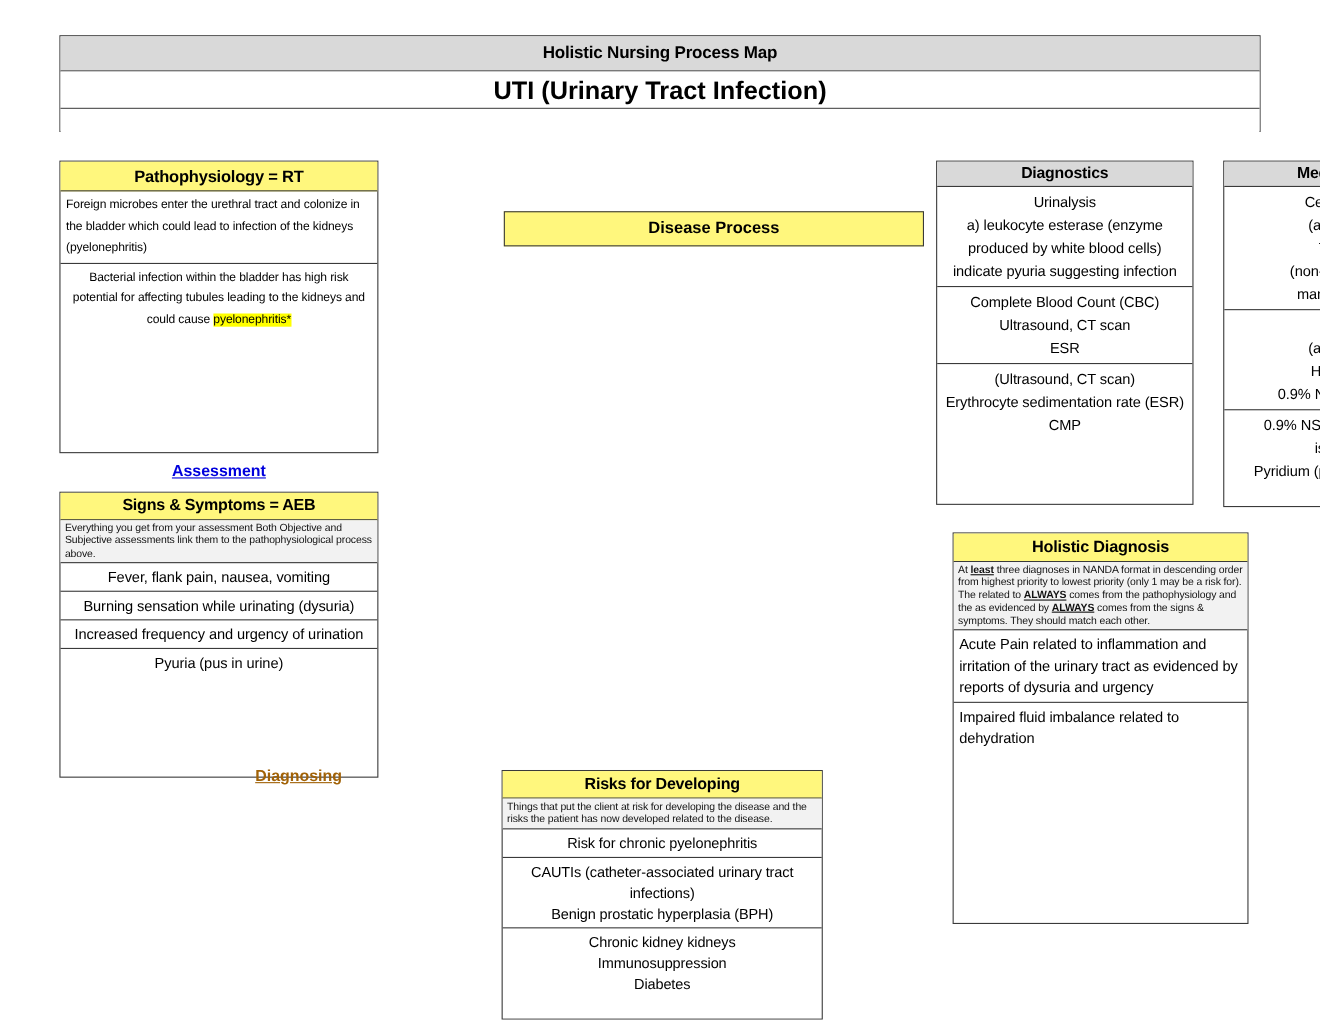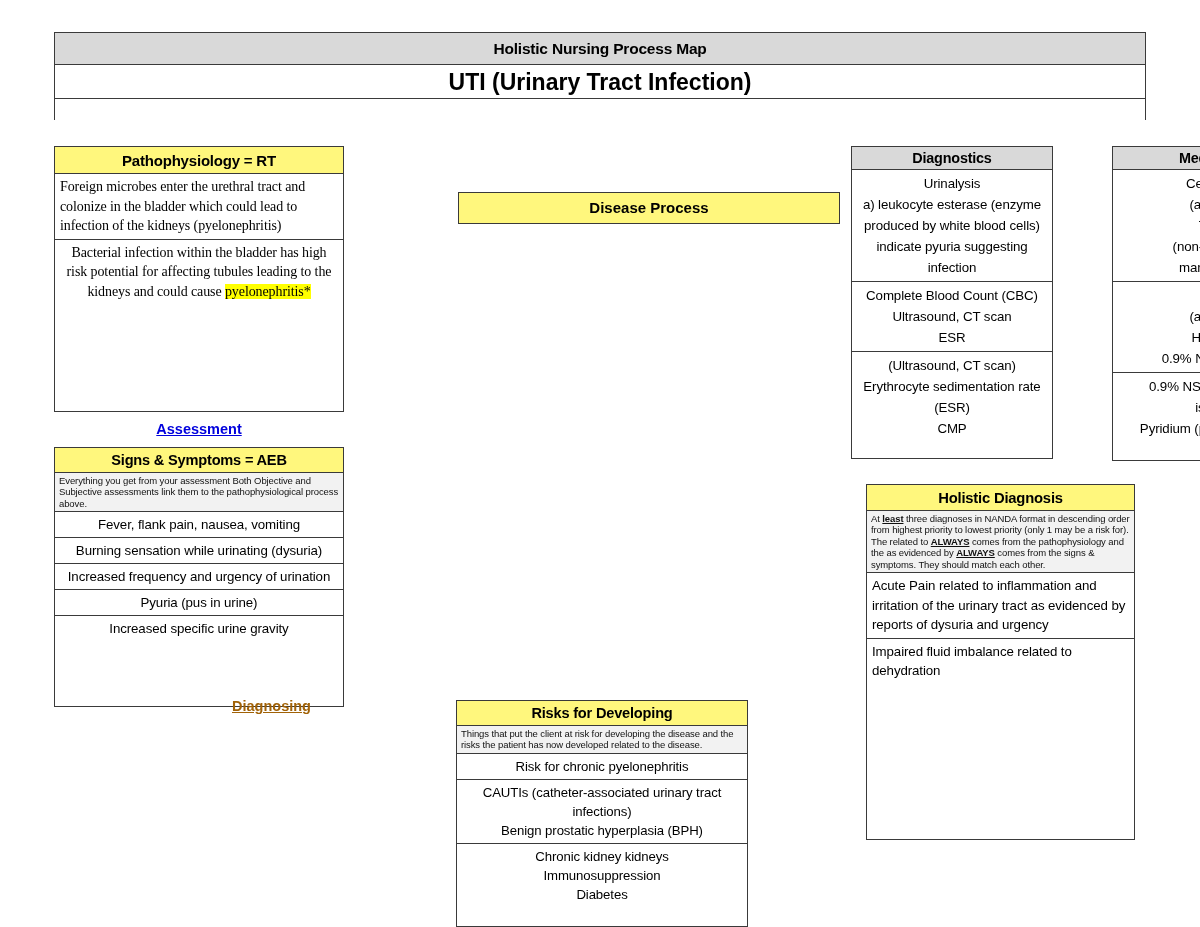--- a/index.html
+++ b/index.html
@@ -68,21 +68,21 @@
     font-size: 23px;
     font-weight: bold;
     border-bottom: 1px solid #3a3a3a;
     background: #fff;
   }
   #title-row3 { height: 21px; background: #fff; }
 
   
   #patho-box { left: 54px; top: 146px; width: 290px; height: 266px; }
   #patho-box > .hdr { height: 27px; line-height: 27px; font-size: 15px; }
-  #patho-box .cell { font-size: 14px; line-height: 19.5px; font-family: Liberation Serif, serif; }
+  #patho-box .cell { font-size: 11px; line-height: 19.5px; }
 
   
   #assessment-label {
     position: absolute; left: 54px; top: 421px; width: 290px;
     text-align: center; color: #0000dd; font-weight: bold;
     font-size: 14.5px; text-decoration: underline;
   }
 
   
   #ss-box { left: 54px; top: 447px; width: 290px; height: 260px; }
@@ -105,21 +105,21 @@
     line-height: 30px; text-align: center;
     font-weight: bold; font-size: 15px;
   }
 
   
   #risks-box { left: 456px; top: 700px; width: 292px; height: 227px; }
   #risks-box > .hdr { height: 25px; line-height: 25px; font-size: 14.6px; }
   #risks-box .cell { font-size: 13.2px; line-height: 19px; }
 
   
-  #diag-box { left: 851px; top: 146px; width: 202px; height: 313px; }
+  #diag-box { left: 851px; top: 146px; width: 234px; height: 313px; }
   #diag-box > .hdr { height: 23px; line-height: 23px; font-size: 14.4px; }
   #diag-box .cell { font-size: 13.3px; line-height: 21px; }
 
   
   #meds-box { left: 1112px; top: 146px; width: 215px; height: 315px; }
   #meds-box > .hdr { height: 23px; line-height: 23px; font-size: 14.4px; }
   #meds-box .cell { font-size: 13.3px; line-height: 21px; }
 
   
   #nd-box { left: 866px; top: 484px; width: 269px; height: 356px; }
@@ -146,21 +146,20 @@
 
 <div id="assessment-label">Assessment</div>
 
 <div class="box" id="ss-box">
   <div class="hdr hdr-yellow">Signs &amp; Symptoms = AEB</div>
   <div class="instr">Everything you get from your assessment Both Objective and Subjective assessments link them to the pathophysiological process above.</div>
   <div class="cell">Fever, flank pain, nausea, vomiting</div>
   <div class="cell">Burning sensation while urinating (dysuria)</div>
   <div class="cell">Increased frequency and urgency of urination</div>
   <div class="cell">Pyuria (pus in urine)</div>
-  <div class="cell">Increased specific urine gravity</div>
 </div>
 
 <div id="diagnosing-label">Diagnosing</div>
 
 <div class="box" id="disease-process">
   <div class="dp-label">Disease Process</div>
 </div>
 
 <div class="box" id="risks-box">
   <div class="hdr hdr-yellow">Risks for Developing</div>

